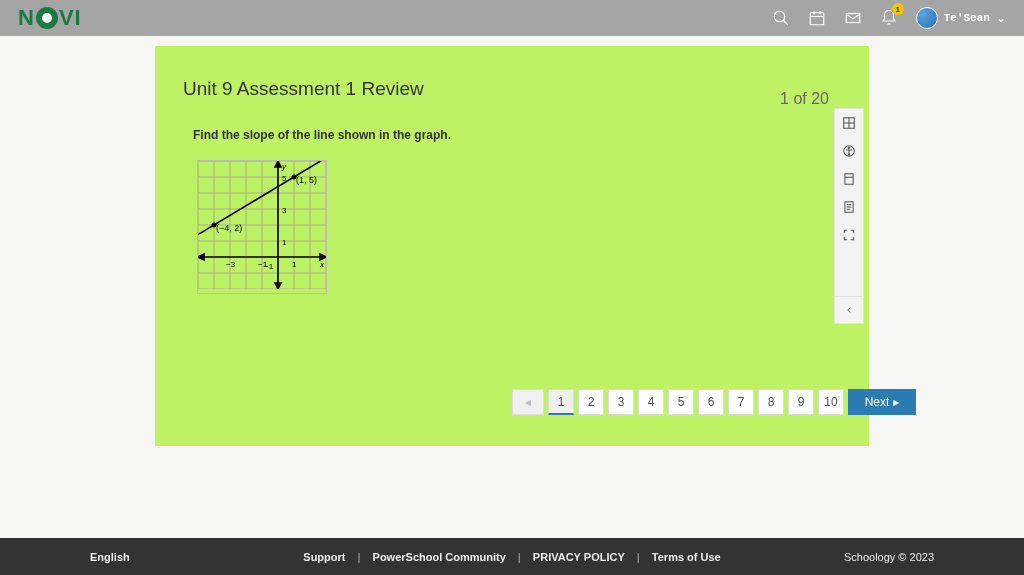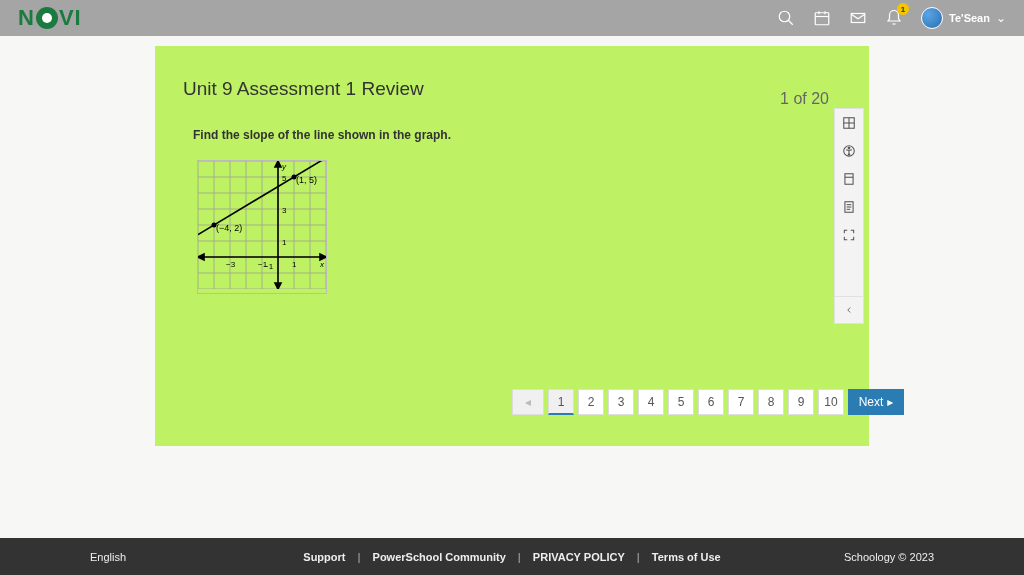--- a/index.html
+++ b/index.html
@@ -13,21 +13,21 @@
 .logo-o::after { content: ""; width: 10px; height: 10px; background: #fff; border-radius: 50%; }
 .nav { display: flex; gap: 20px; }
 .nav a { color: #fff; font-size: 11px; font-weight: 700; text-decoration: none; letter-spacing: 0.3px; }
 .header-right { margin-left: auto; display: flex; align-items: center; gap: 18px; }
 .hicon { width: 18px; height: 18px; color: #fff; display: flex; align-items: center; justify-content: center; cursor: pointer; }
 .hicon svg { width: 18px; height: 18px; stroke: #fff; fill: none; stroke-width: 1.6; }
 .bell-wrap { position: relative; }
 .bell-badge { position: absolute; top: -6px; right: -6px; width: 12px; height: 12px; background: #f3c600; border-radius: 50%; font-size: 8px; color: #333; display: flex; align-items: center; justify-content: center; font-weight: 700; }
 .user { display: flex; align-items: center; gap: 6px; cursor: pointer; }
 .avatar { width: 22px; height: 22px; border-radius: 50%; background: radial-gradient(circle at 30% 30%, #5aa5e6, #2a6fb0); border: 1px solid #fff; }
-.user-name { color: #fff; font-size: 11px; font-weight: 600; }
+.user-name { color: #fff; font-size: 11px; font-weight: 600; font-family: Liberation Mono, monospace; }
 .chevron { color: #fff; font-size: 12px; }
 
 
 .card { background: #bef264; width: 714px; margin: 10px auto 0; padding: 32px 28px 40px 28px; min-height: 400px; }
 .title { font-size: 19px; color: #333; font-weight: 400; margin-bottom: 28px; }
 .progress { position: absolute; right: 195px; top: 90px; font-size: 16px; color: #666; }
 .question { font-size: 12px; font-weight: 700; color: #333; margin: 0 0 18px 10px; }
 .graph-wrap { margin-left: 14px; border: 1px solid #bbb; display: inline-block; }
 .graph { width: 128px; height: 128px; }
 
@@ -37,25 +37,25 @@
 .tool svg { width: 14px; height: 14px; stroke: #555; fill: none; stroke-width: 1.8; }
 .tool-sep { height: 62px; }
 .toolbar2 { position: absolute; right: 160px; top: 296px; width: 30px; height: 28px; background: #f3f3f3; border: 1px solid #e1e1e1; display: flex; align-items: center; justify-content: center; cursor: pointer; }
 .toolbar2 svg { width: 10px; height: 10px; stroke: #555; fill: #555; }
 
 
 .pager { position: absolute; left: 512px; top: 389px; display: flex; gap: 4px; align-items: center; }
 .pbtn { width: 26px; height: 26px; border: 1px solid #ddd; background: #fff; display: flex; align-items: center; justify-content: center; font-size: 12px; color: #555; cursor: pointer; }
 .pbtn.prev { background: #f0f0f0; color: #bbb; width: 32px; }
 .pbtn.active { background: #f0f0f0; border-bottom: 2px solid #2b7cb3; }
-.pbtn.next { width: 56px; background: #2b7cb3; color: #fff; border: none; font-weight: 400; gap: 4px; }
+.pbtn.next { width: 68px; background: #2b7cb3; color: #fff; border: none; font-weight: 400; gap: 4px; }
 
 
 .footer { position: absolute; bottom: 0; left: 0; right: 0; height: 37px; background: #333; display: flex; align-items: center; padding: 0 90px; color: #eee; font-size: 11px; }
-.footer .lang { font-weight: 400; text-align: right; }
+.footer .lang { font-weight: 700; text-align: right; }
 .footer .links { position: absolute; left: 50%; transform: translateX(-50%); display: flex; gap: 12px; }
 .footer .links span { font-weight: 600; }
 .footer .sep { color: #888; }
 .footer .copy { margin-left: auto; font-weight: 400; text-align: right; }
 </style>
 </head>
 <body>
 
 <div class="header">
   <div class="logo">

